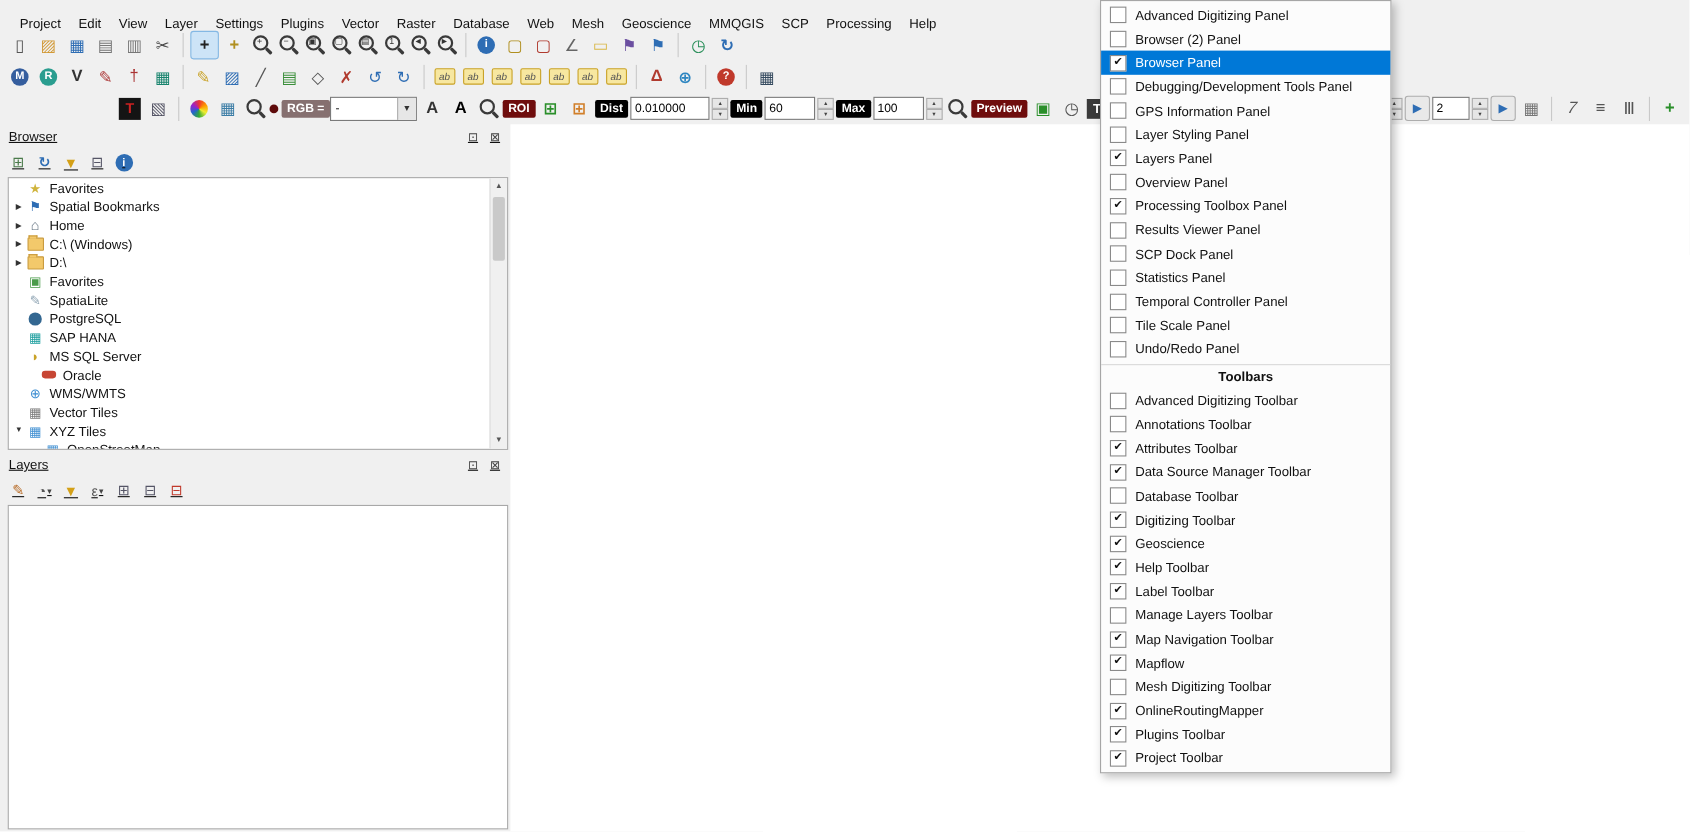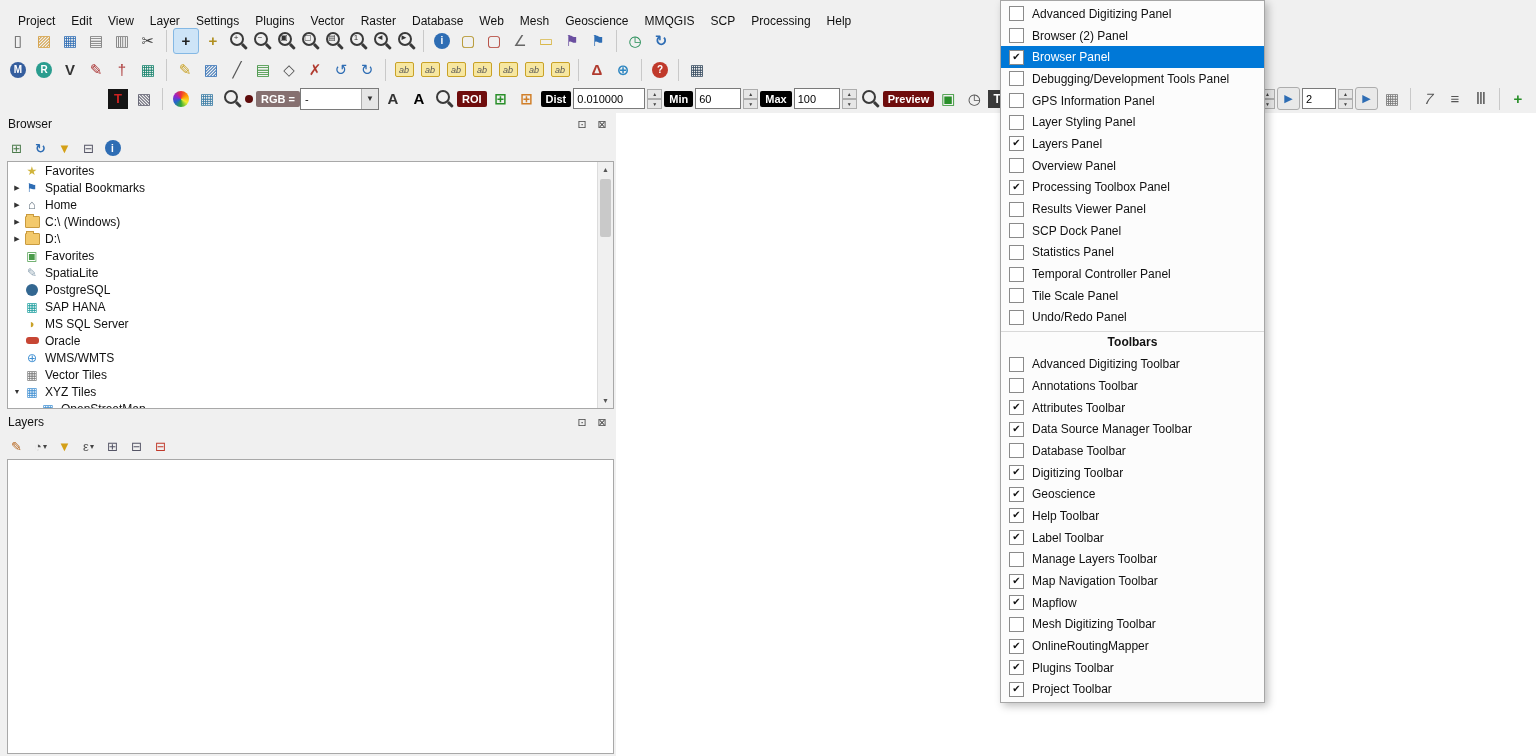--- a/index.html
+++ b/index.html
@@ -43,21 +43,21 @@
   .spin{display:flex;flex-direction:column;width:15px;height:20px;flex:none;}
   .spin span{flex:1;border:1px solid #adadad;background:#e6e6e6;font-size:5px;line-height:8px;text-align:center;color:#444;}
   .combo{display:flex;align-items:center;height:20px;background:#fff;border:1px solid #7a7a7a;flex:none;}
   .combo .cval{width:52px;padding:0 4px;font-size:11px;}
   .combo .cbtn{width:16px;height:100%;background:#e6e6e6;border-left:1px solid #adadad;font-size:8px;
                display:flex;align-items:center;justify-content:center;color:#333;}
   .gap{flex:1;}
 
   
   .workspace{position:absolute;left:0;top:113px;right:0;bottom:0;display:flex;}
-  .dock-left{width:616px;display:flex;flex-direction:column;background:#f0f0f0;flex:none;}
+  .dock-left{width:464px;display:flex;flex-direction:column;background:#f0f0f0;flex:none;text-decoration:underline;}
   .map-canvas{flex:1;background:#ffffff;}
 
   .panel{display:flex;flex-direction:column;}
   .panel-browser{height:298px;flex:none;}
   .panel-layers{flex:1;}
   .panel-title{height:22px;display:flex;align-items:center;padding:0 6px 0 8px;}
   .panel-title .pt-label{flex:1;}
   .pbtn{width:16px;height:16px;display:flex;align-items:center;justify-content:center;color:#444;font-size:11px;margin-left:4px;}
   .panel-toolbar{height:26px;display:flex;align-items:center;padding:0 4px 0 6px;gap:3px;}
   .panel-toolbar .tb-icon{width:21px;height:21px;font-size:13px;}
@@ -468,21 +468,21 @@
                 </span>
                 <span class="tr-label">SAP HANA</span>
               </div>
               <div class="tree-row" style="padding-left: 2px;">
                 <span class="tr-arrow"></span>
                 <span class="tr-icon">
                   <span style="color: rgb(201, 162, 39);">◗</span>
                 </span>
                 <span class="tr-label">MS SQL Server</span>
               </div>
-              <div class="tree-row" style="padding-left: 2px;">
+              <div class="tree-row" style="padding-left: 14px;">
                 <span class="tr-arrow"></span>
                 <span class="tr-icon">
                   <span class="pill-ic"></span>
                 </span>
                 <span class="tr-label">Oracle</span>
               </div>
               <div class="tree-row" style="padding-left: 2px;">
                 <span class="tr-arrow"></span>
                 <span class="tr-icon">
                   <span style="color: rgb(63, 143, 210);">⊕</span>

